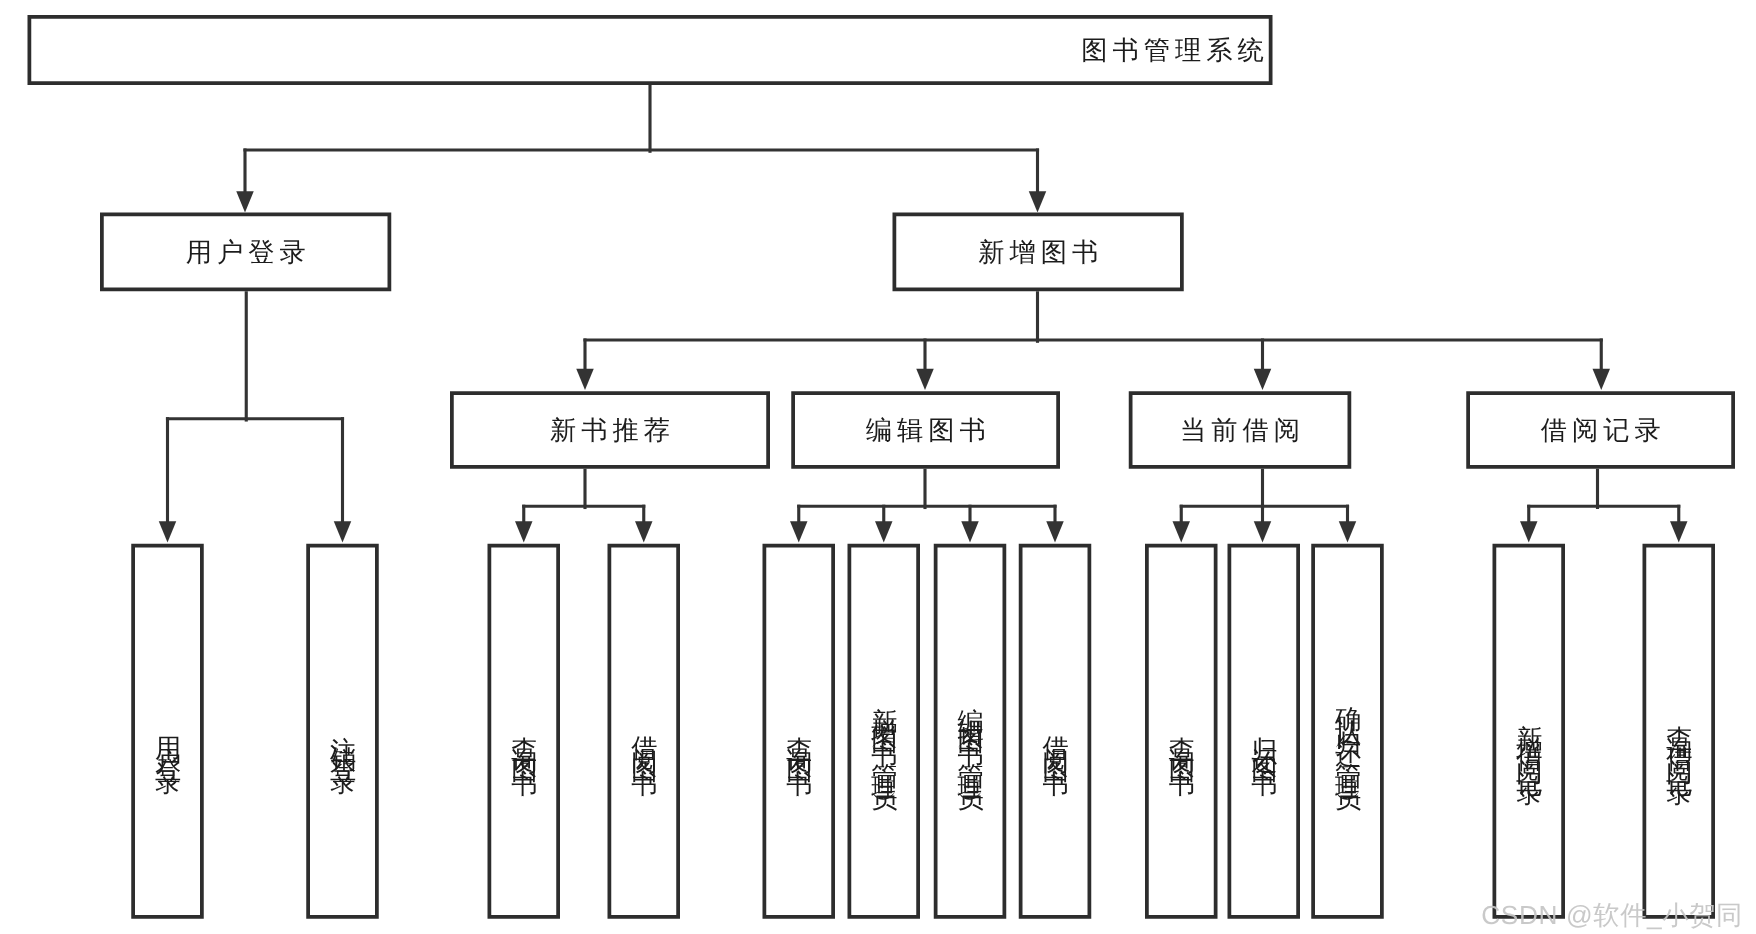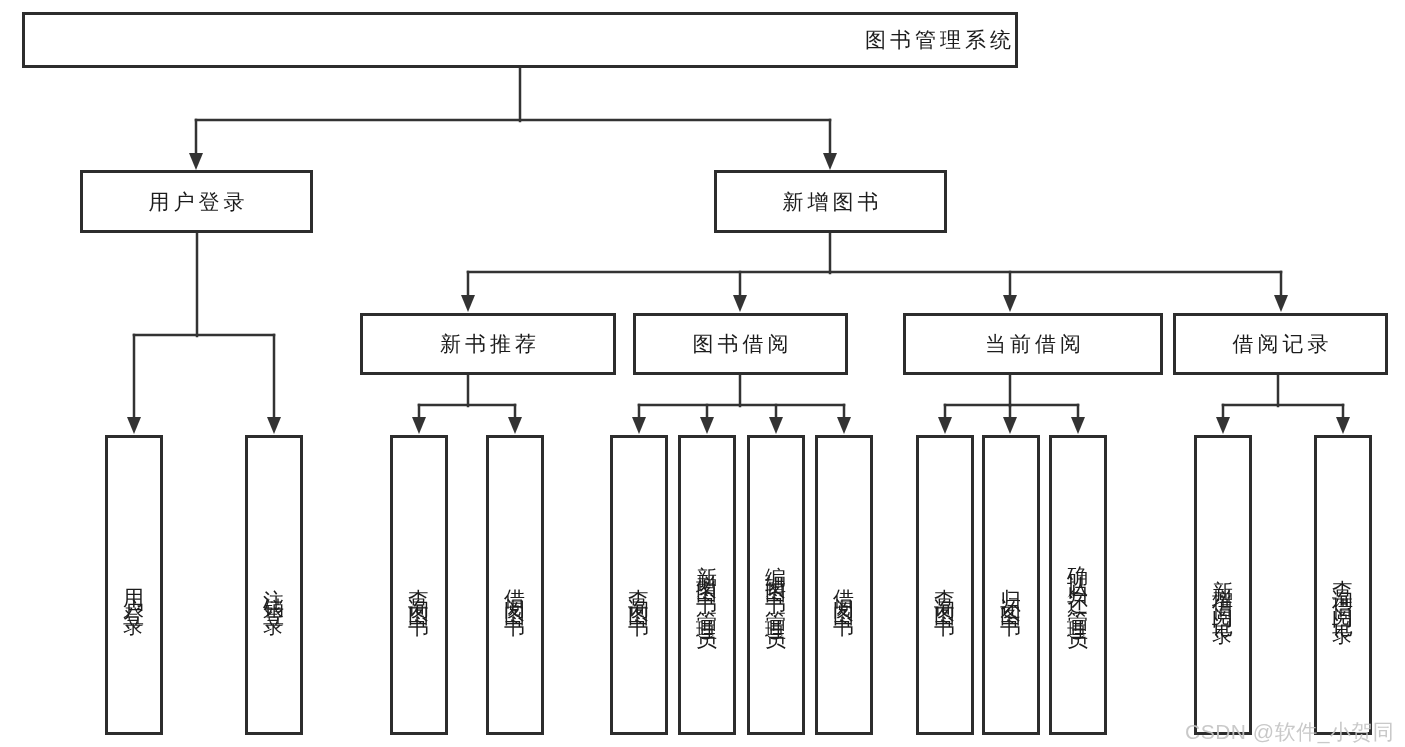--- a/index.html
+++ b/index.html
@@ -106,23 +106,23 @@
   <span class="hlabel">用户登录</span>
 </div>
 <div class="node lvl2" style="left:714px;">
   <span class="hlabel">新增图书</span>
 </div>
 
 <div class="node lvl3" style="left:360px;width:256px;">
   <span class="hlabel">新书推荐</span>
 </div>
 <div class="node lvl3" style="left:633px;width:215px;">
-  <span class="hlabel">图书借阅</span>
+  <span class="hlabel">编辑图书</span>
 </div>
-<div class="node lvl3" style="left:903px;width:260px;">
+<div class="node lvl3" style="left:903px;width:178px;">
   <span class="hlabel">当前借阅</span>
 </div>
 <div class="node lvl3" style="left:1173px;width:215px;">
   <span class="hlabel">借阅记录</span>
 </div>
 
 <div class="node leaf" style="left:105px;">
   <span class="vtext">用户登录</span>
 </div>
 <div class="node leaf" style="left:245px;">

